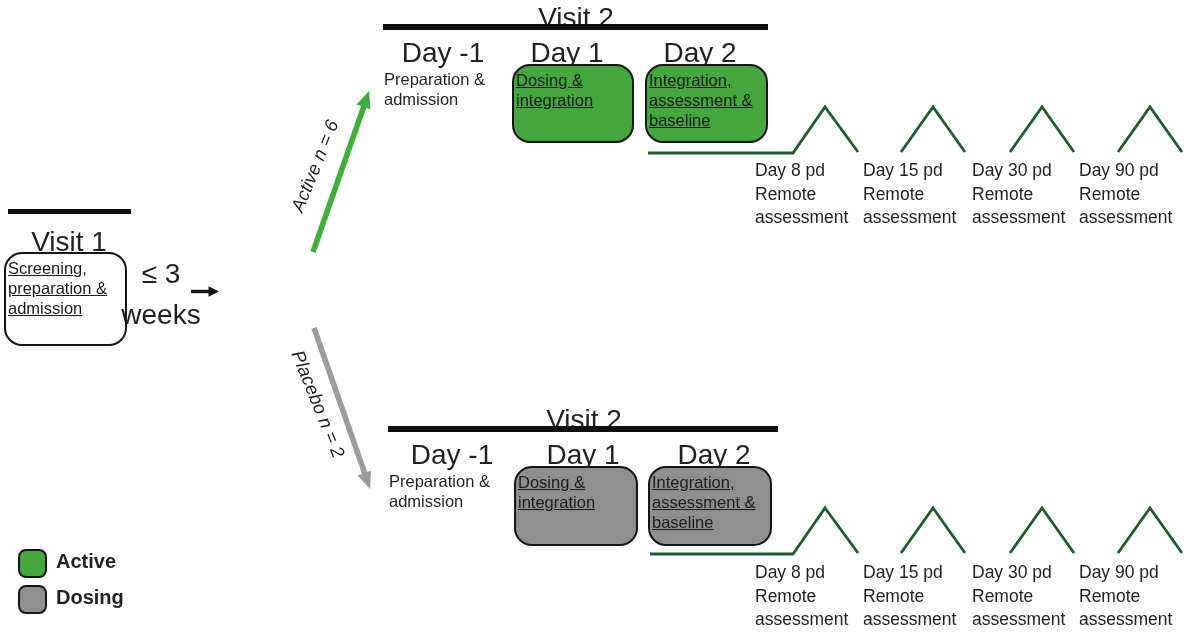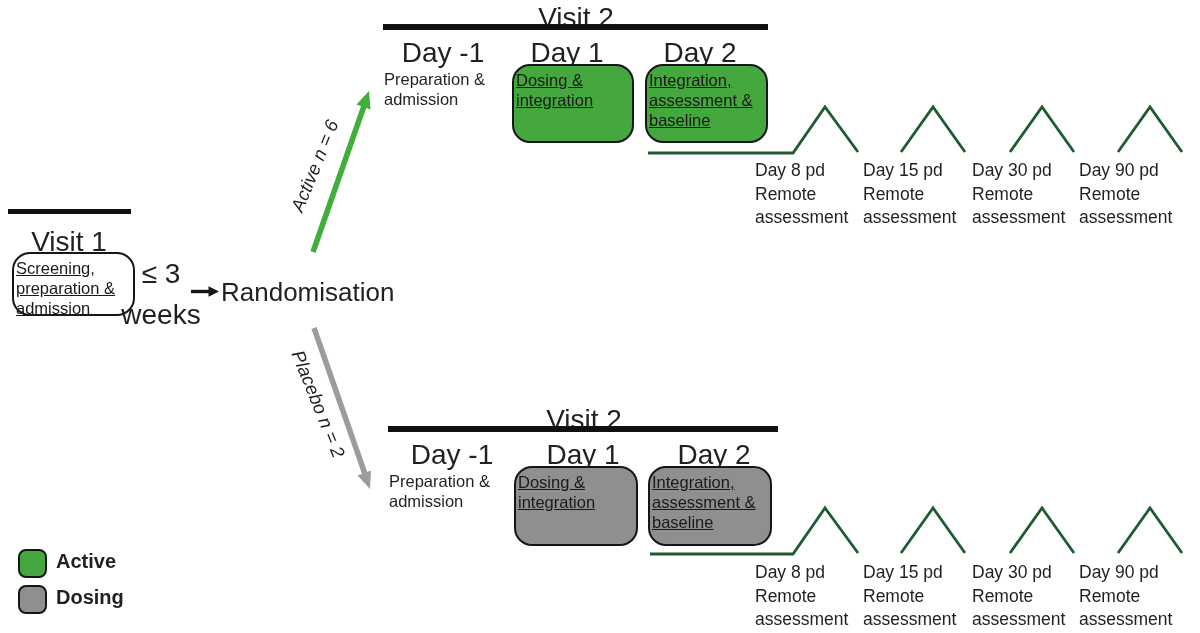--- a/index.html
+++ b/index.html
@@ -55,30 +55,29 @@
 
     <polyline points="650,554 793,554 825,508 858,553" fill="none" stroke="#1d5c31" stroke-width="2.8"></polyline>
     <polyline points="901,553 933,508 965,553" fill="none" stroke="#1d5c31" stroke-width="2.8"></polyline>
     <polyline points="1010,553 1042,508 1074,553" fill="none" stroke="#1d5c31" stroke-width="2.8"></polyline>
     <polyline points="1118,553 1150,508 1182,553" fill="none" stroke="#1d5c31" stroke-width="2.8"></polyline>
   </svg>
 
   <div class="t h1 ctr" style="left:69px;top:186px;margin-top:40px;">Visit 1</div>
   <div class="bar" style="left:8px;top:209px;width:123px;height:4.5px;"></div>
 
-  <div class="stagebox whitebox" style="left:12px;top:252px;width:123px;height:64px;">
+  <div class="stagebox whitebox" style="left:4px;top:252px;width:123px;height:94px;">
     <div>Screening,</div>
     <div>preparation &amp;</div>
     <div>admission</div>
   </div>
 
   <div class="t h1 ctr" style="left:161px;top:258px;">≤ 3</div>
   <div class="t h1 ctr" style="left:161px;top:283px;margin-top:16px;">weeks</div>
 
-  <div class="t rand" style="left:221px;top:277px;">Randomisation</div>
 
   <div class="rot" style="left:315px;top:166px;transform:translate(-50%,-50%) rotate(-68deg);">Active n = 6</div>
   <div class="rot" style="left:318px;top:404px;transform:translate(-50%,-50%) rotate(68deg);">Placebo n = 2</div>
 
   <div class="t h1 ctr" style="left:576px;top:2px;">Visit 2</div>
   <div class="bar" style="left:383px;top:24px;width:385px;height:5.5px;"></div>
 
   <div class="t h1 ctr" style="left:443px;top:37px;">Day -1</div>
   <div class="t h1 ctr" style="left:567px;top:37px;">Day 1</div>
   <div class="t h1 ctr" style="left:700px;top:37px;">Day 2</div>

